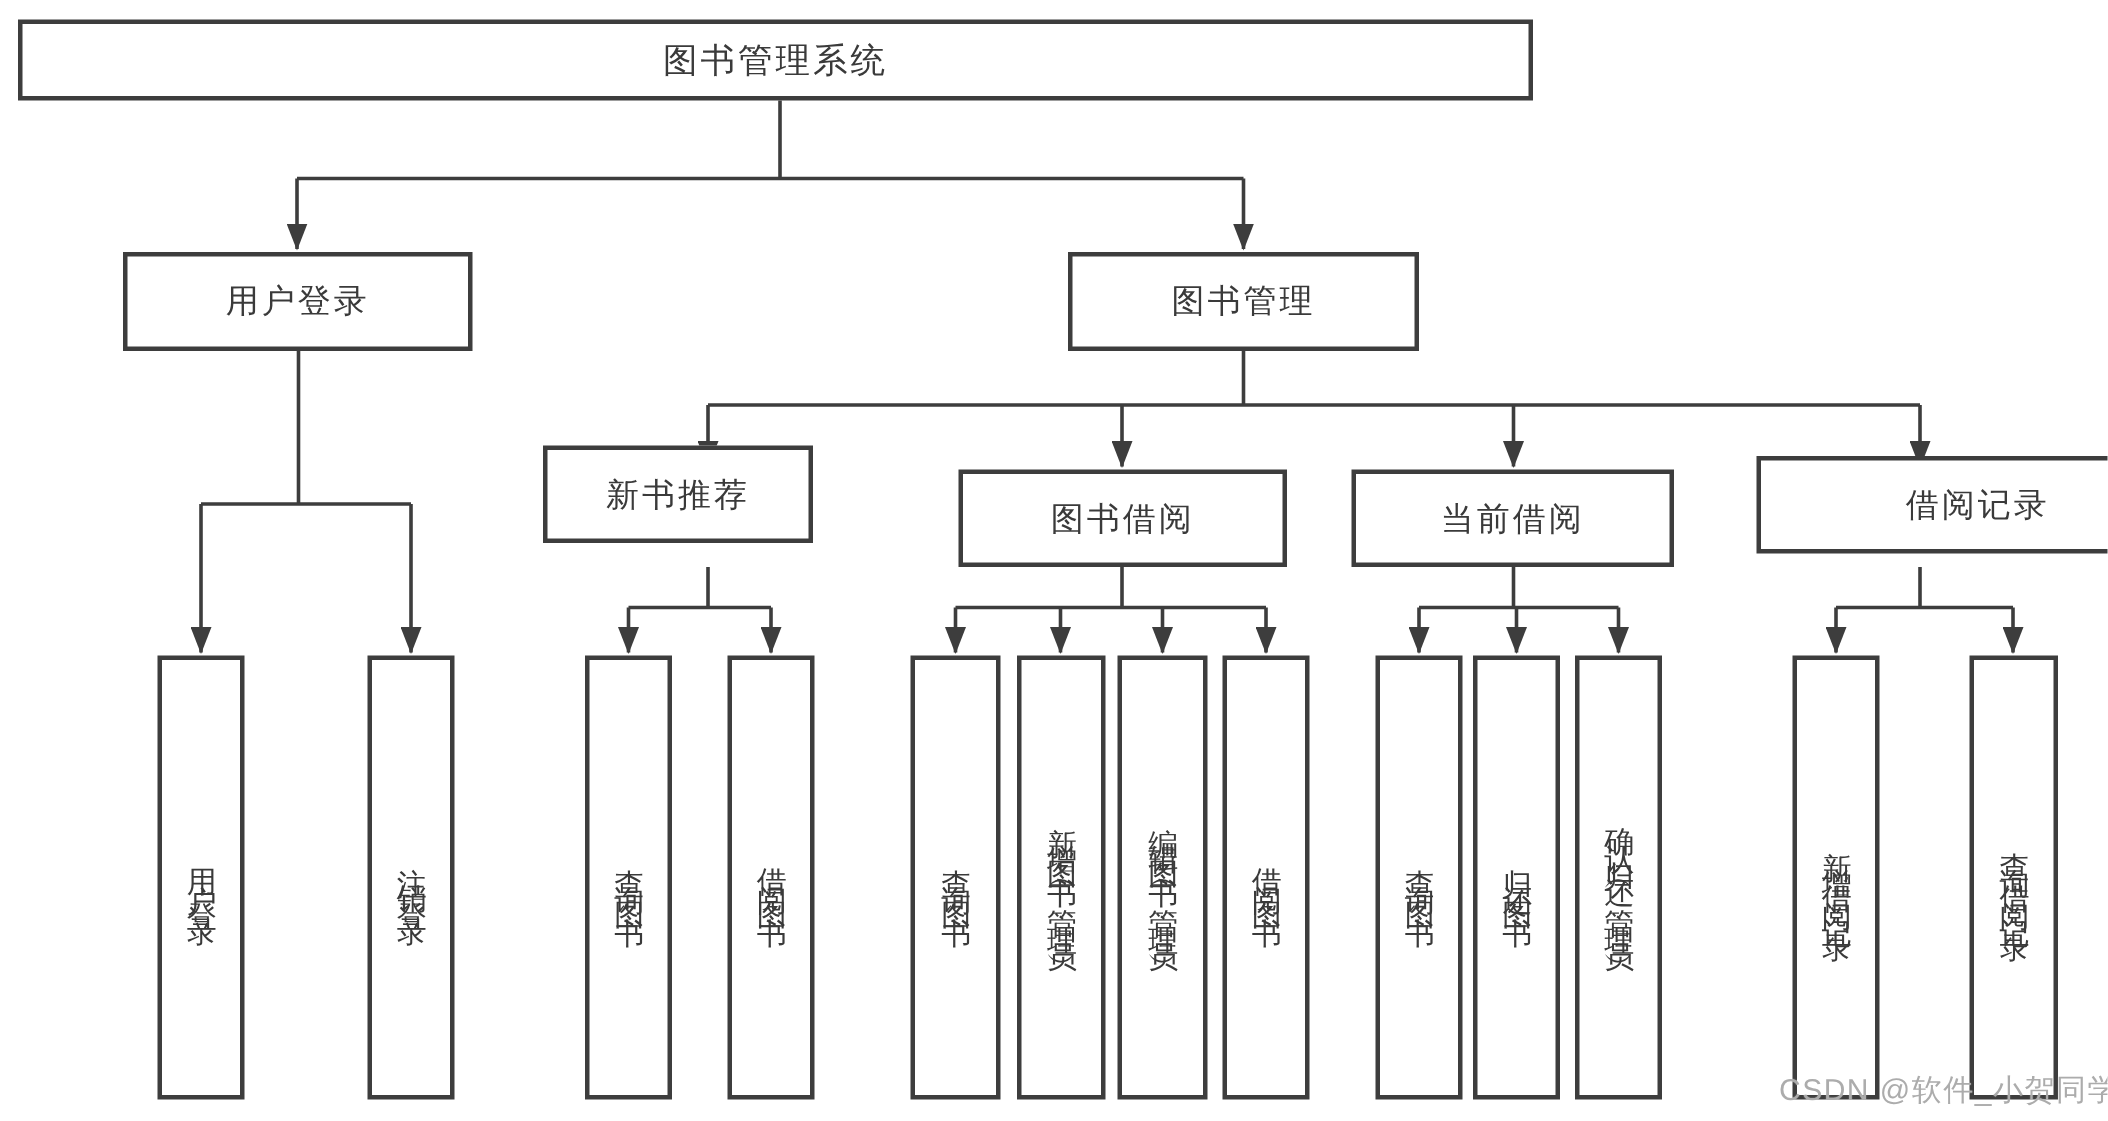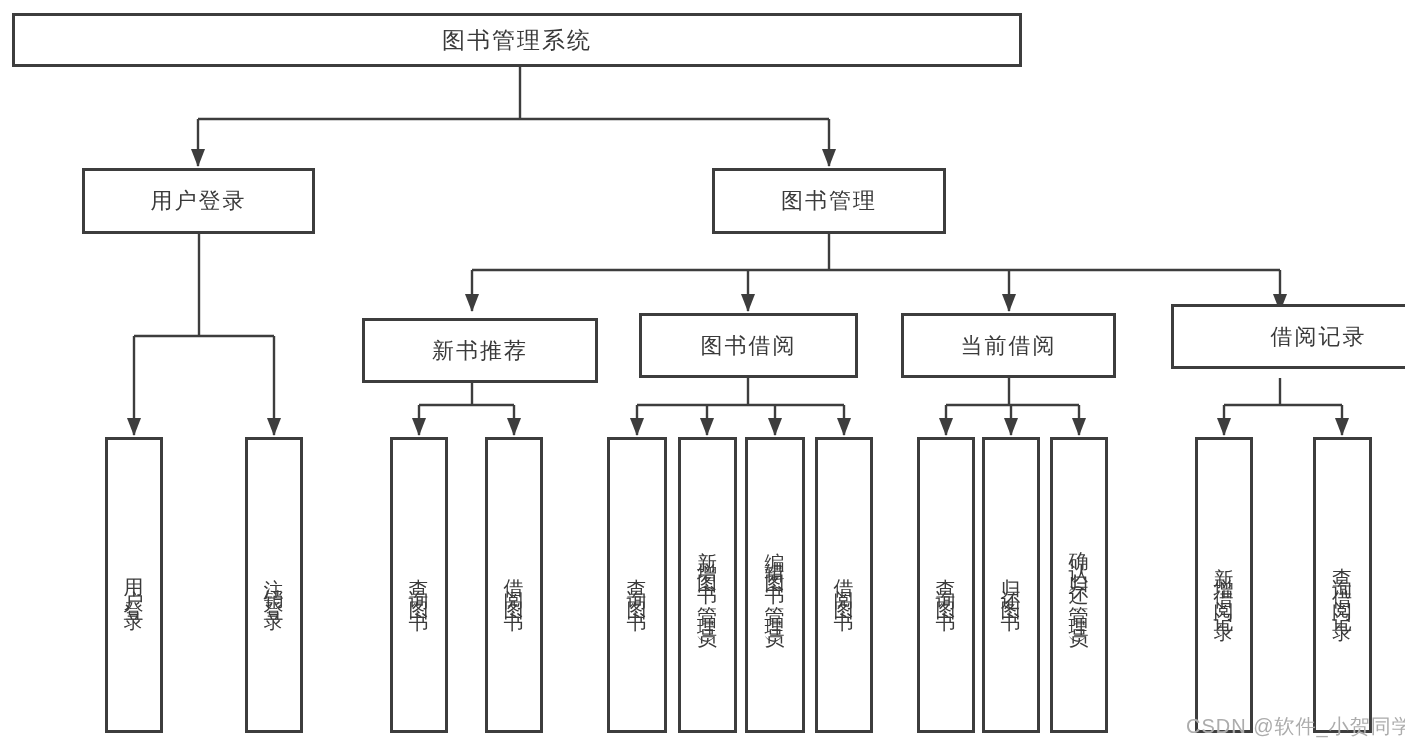--- a/index.html
+++ b/index.html
@@ -70,21 +70,21 @@
   <div class="watermark">CSDN @软件_小贺同学</div>
 <div class="node kind-root" style="left: 12px; top: 13px; width: 1010px; height: 54px;">
       <span class="lbl label-h">图书管理系统</span>
     </div>
     <div class="node kind-branch" style="left: 82px; top: 168px; width: 233px; height: 66px;">
       <span class="lbl label-h">用户登录</span>
     </div>
     <div class="node kind-branch" style="left: 712px; top: 168px; width: 234px; height: 66px; text-align: center;">
       <span class="lbl label-h">图书管理</span>
     </div>
-    <div class="node kind-branch" style="left: 362px; top: 318px; width: 236px; height: 65px; font-family: Liberation Serif, serif;">
+    <div class="node kind-branch" style="left: 362px; top: 297px; width: 180px; height: 65px; font-family: Liberation Serif, serif;">
       <span class="lbl label-h">新书推荐</span>
     </div>
     <div class="node kind-branch" style="left: 901px; top: 313px; width: 215px; height: 65px;">
       <span class="lbl label-h">当前借阅</span>
     </div>
     <div class="node kind-branch" style="left: 639px; top: 313px; width: 219px; height: 65px;">
       <span class="lbl label-h">图书借阅</span>
     </div>
     <div class="node kind-branch" style="left: 1171px; top: 304px; width: 259px; height: 65px; padding-left: 36px;">
       <span class="lbl label-h">借阅记录</span>

